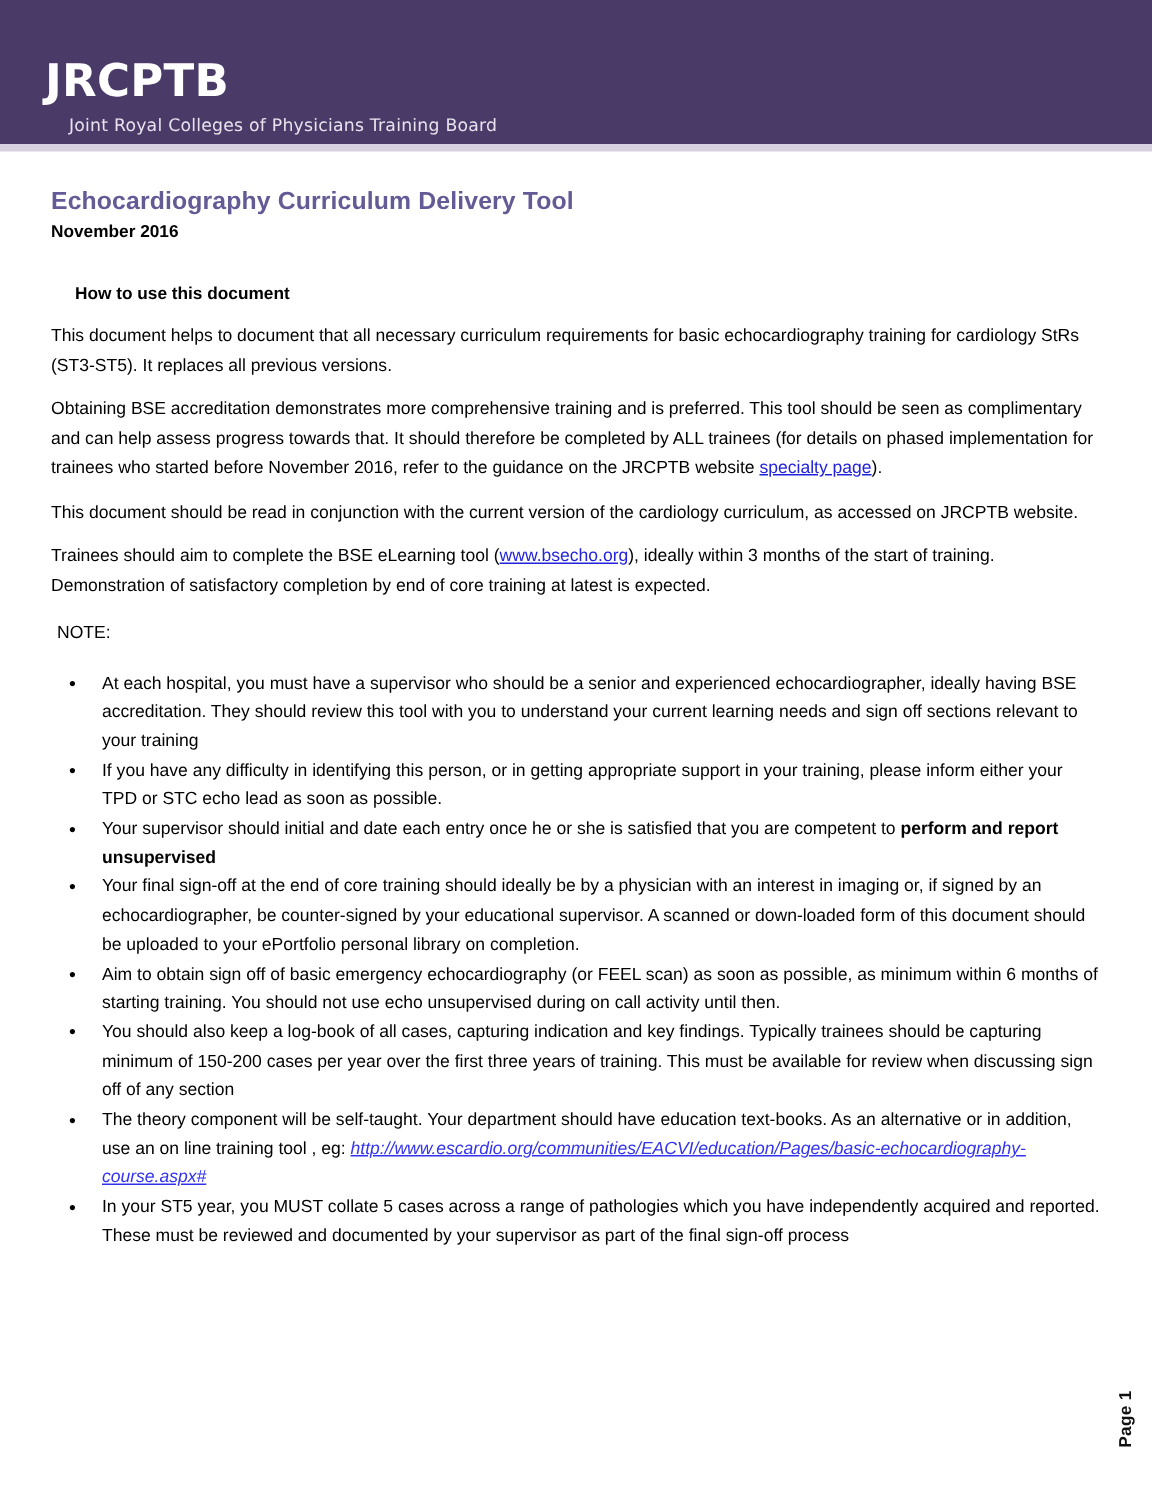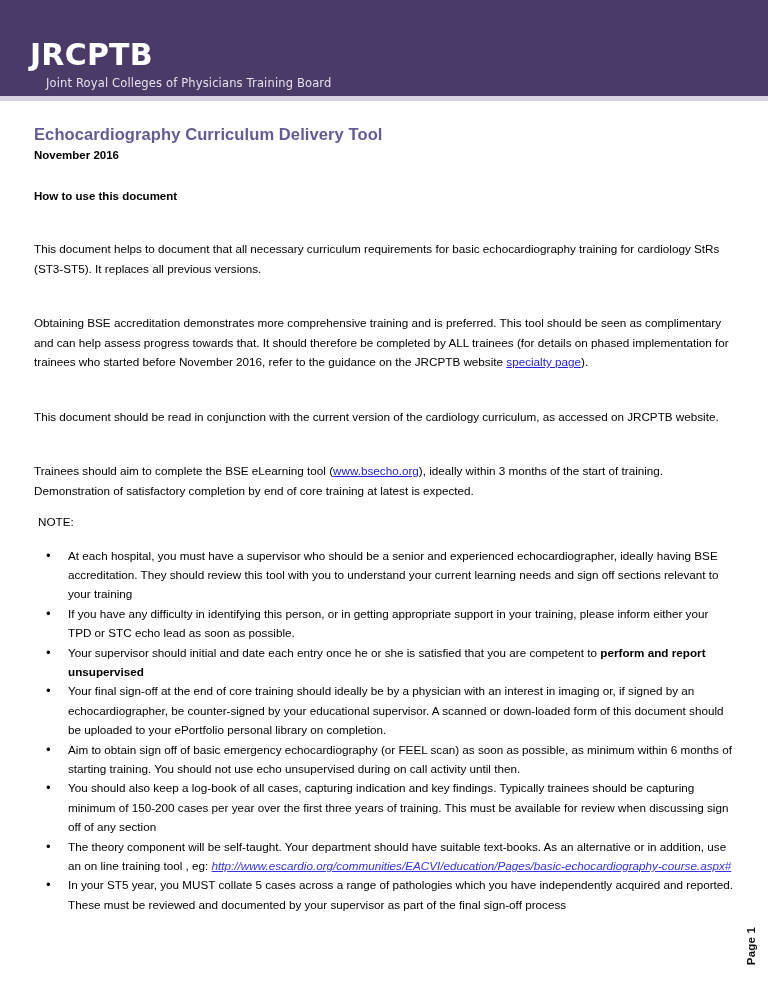--- a/index.html
+++ b/index.html
@@ -82,27 +82,27 @@
     font-weight: bold;
     color: #000;
     line-height: 16px;
     margin: 0;
   }
   .section-heading {
     font-size: 11.5px;
     font-weight: bold;
     color: #000;
     line-height: 16px;
-    margin: 25px 0 0 0;
+    margin: 25px 0 0 16px;
   }
   p.body-para {
     font-size: 11.7px;
     line-height: 19.5px;
     color: #000;
-    margin: 35px 0 0 0;
+    margin: 10px 0 0 0;
     text-align: left;
   }
   .note-label {
     font-size: 11.7px;
     line-height: 19.5px;
     color: #000;
     margin: 12px 0 0 4px;
   }
   a.doc-link {
     color: #2222dd;
@@ -218,21 +218,21 @@
         <span>Aim to obtain sign off of basic emergency echocardiography  (or FEEL scan) as soon as possible, as minimum within 6 months of starting training.  You should not use echo unsupervised during on call activity until then.</span>
       </li>
 
       <li>
         <span class="bullet-dot">•</span>
         <span>You should also keep a log-book of all cases, capturing indication and key findings. Typically trainees should be capturing minimum of 150-200 cases per year over the first three years of training. This must be available for review when discussing sign off of any section</span>
       </li>
 
       <li>
         <span class="bullet-dot">•</span>
-        <span>The theory component will be self-taught.  Your department should have suitable text-books.   As an alternative or in addition, use an on line training tool , eg: </span><a class="doc-link italic" href="#">http://www.escardio.org/communities/EACVI/education/Pages/basic-echocardiography-course.aspx#</a>
+        <span>The theory component will be self-taught.  Your department should have education text-books.   As an alternative or in addition, use an on line training tool , eg: </span><a class="doc-link italic" href="#">http://www.escardio.org/communities/EACVI/education/Pages/basic-echocardiography-course.aspx#</a>
       </li>
 
       <li>
         <span class="bullet-dot">•</span>
         <span>In your ST5 year, you MUST collate 5 cases across a range of pathologies which you have independently acquired and reported.  These must be reviewed and documented by your supervisor as part of the final sign-off process</span>
       </li>
 
     </ul>
   </div>
 

